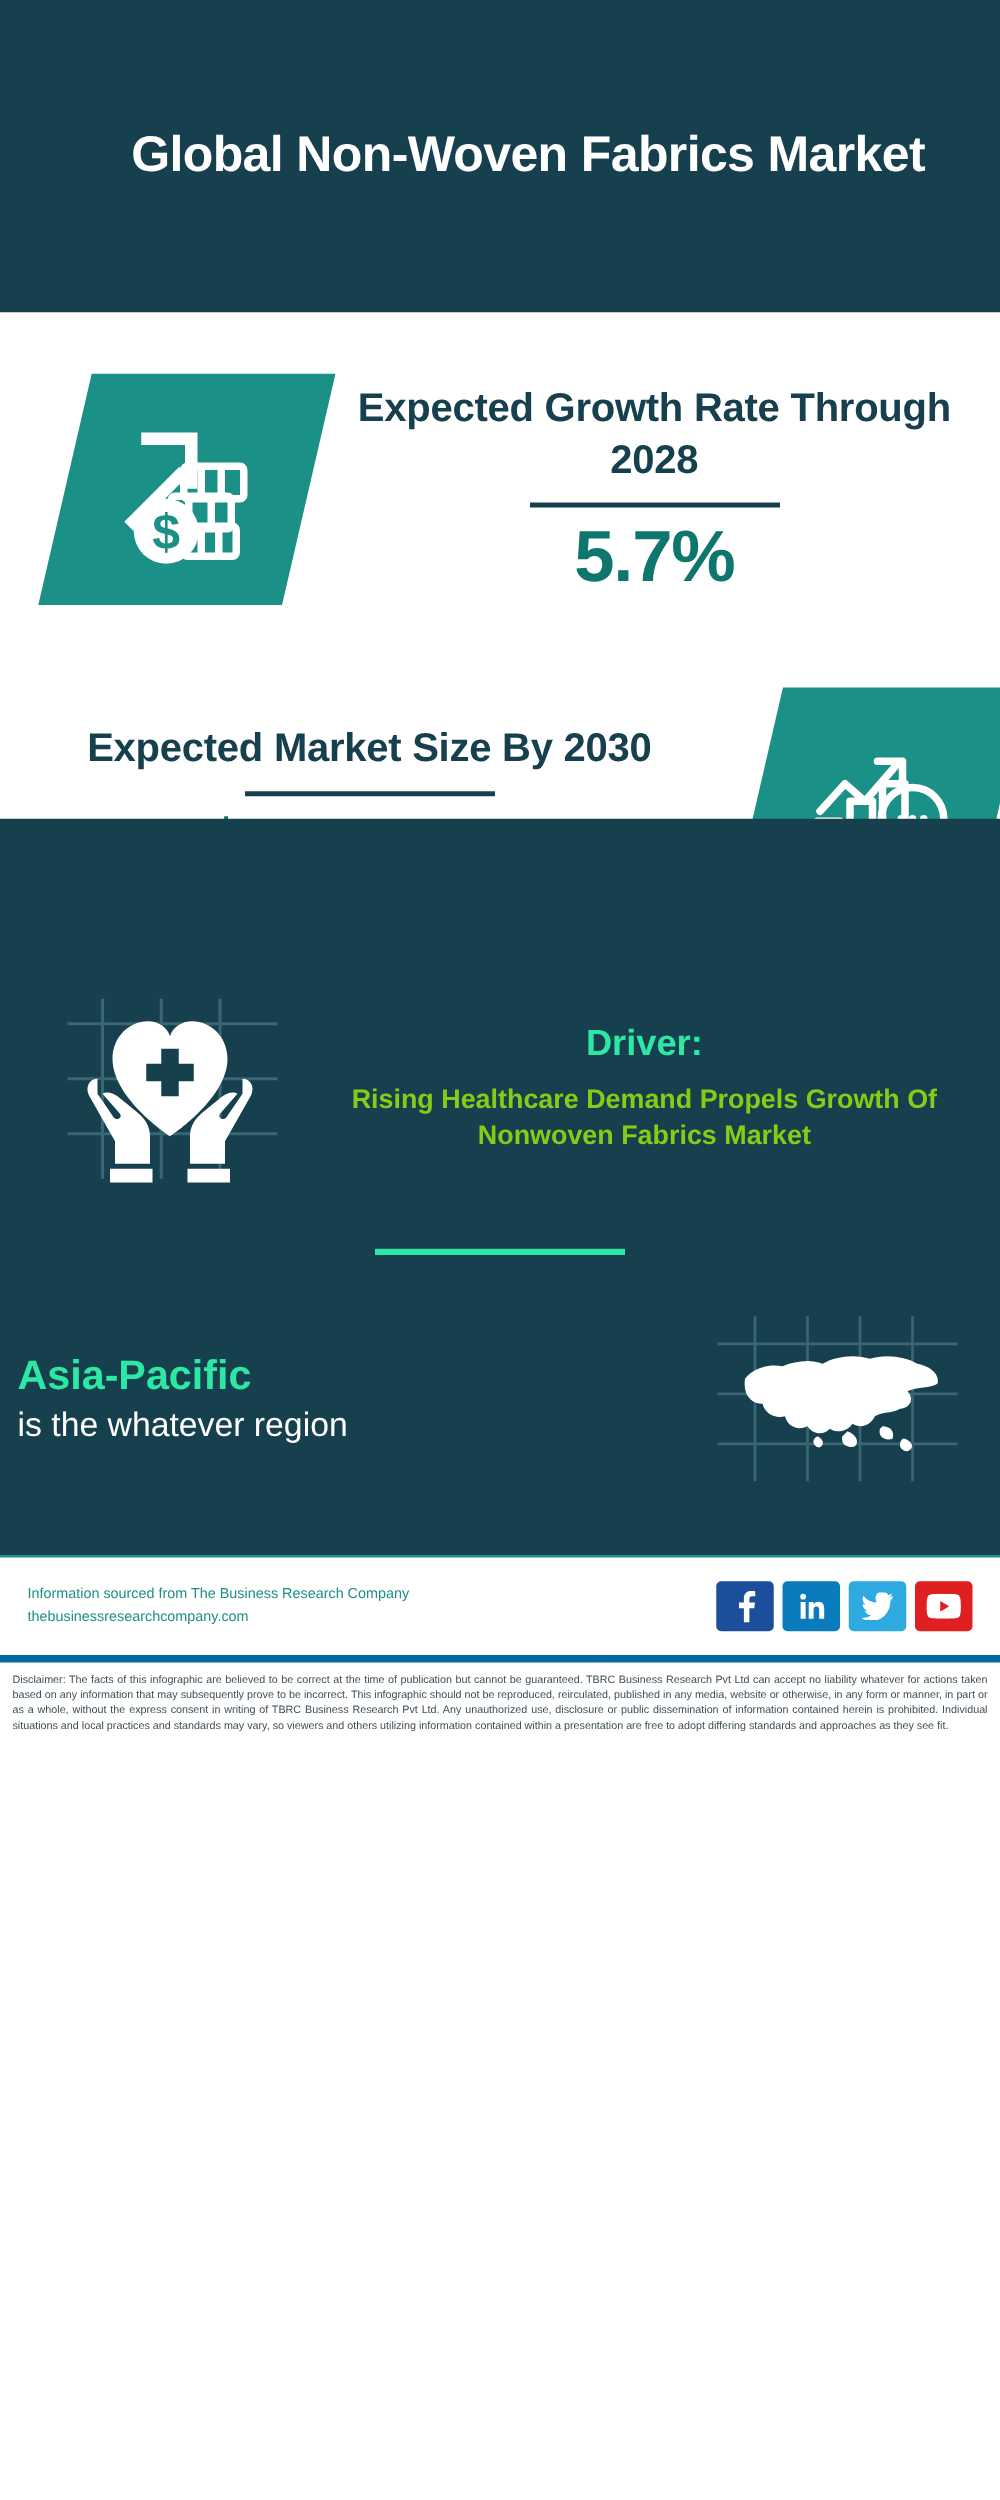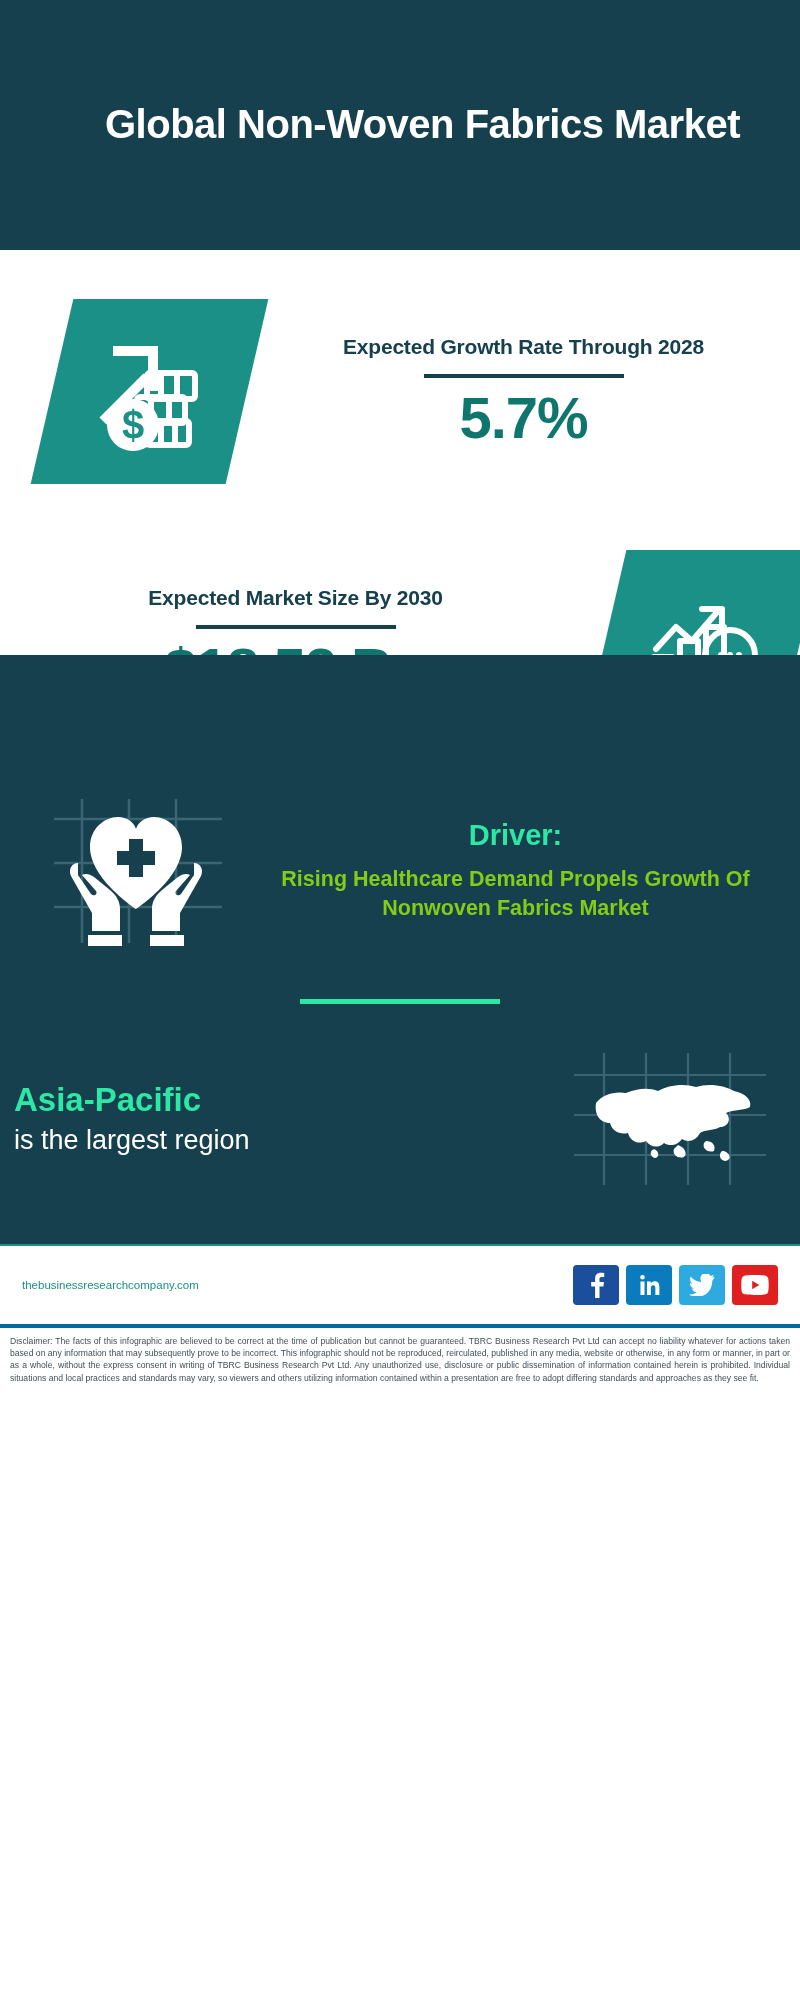--- a/index.html
+++ b/index.html
@@ -56,21 +56,21 @@
   .para .glyph {
     position:absolute; inset:0;
     display:flex; align-items:center; justify-content:center;
   }
   .para.left { margin-left:52px; }
   .para.right { margin-left:14px; }
 
   .stat-text { flex:1 1 auto; text-align:center; }
   .stat-label {
     color:#17404e;
-    font-size:21px;
+    font-size:32px;
     font-weight:bold;
     line-height:1.28;
     letter-spacing:-0.2px;
   }
   .stat-rule {
     width:200px; height:4px;
     background:#17404e;
     margin:14px auto 10px auto;
   }
   .stat-value {
@@ -175,21 +175,21 @@
   }
   .fb { background:#1b4f9c; }
   .li { background:#0a7bbd; }
   .tw { background:#2eaae0; }
   .yt { background:#e02020; }
   .social svg { display:block; }
 
   
   .disclaimer {
     width:800px;
-    border-top:4px solid #0369a1;
+    border-top:6px solid #0369a1;
     padding:7px 10px 8px 10px;
     background:#ffffff;
   }
   .disclaimer p {
     color:#3f4f57;
     font-size:8.6px;
     line-height:1.42;
     text-align:justify;
   }
 </style>
@@ -302,21 +302,21 @@
       <div class="driver-heading">Driver:</div>
       <div class="driver-body">Rising Healthcare Demand Propels Growth Of Nonwoven Fabrics Market</div>
     </div>
   </div>
 
   <div class="mid-rule"></div>
 
   <div class="region-row">
     <div class="region-text">
       <div class="region-name">Asia-Pacific</div>
-      <div class="region-sub">is the largest region</div>
+      <div class="region-sub">is the whatever region</div>
     </div>
     <div class="region-icon">
       <svg width="210" height="140" viewBox="0 0 210 140">
         <g stroke="#3a6573" stroke-width="2.2" fill="none">
           <line x1="38" y1="4" x2="38" y2="136"></line>
           <line x1="80" y1="4" x2="80" y2="136"></line>
           <line x1="122" y1="4" x2="122" y2="136"></line>
           <line x1="164" y1="4" x2="164" y2="136"></line>
           <line x1="8" y1="26" x2="200" y2="26"></line>
           <line x1="8" y1="66" x2="200" y2="66"></line>
@@ -327,20 +327,21 @@
         <path fill="#ffffff" d="M140 92 C146 92 150 96 148 102 C142 104 136 100 138 94 Z"></path>
         <path fill="#ffffff" d="M158 102 C164 104 166 110 160 112 C154 112 152 106 156 102 Z"></path>
         <path fill="#ffffff" d="M88 100 C93 102 94 108 89 109 C84 108 83 102 88 100 Z"></path>
       </svg>
     </div>
   </div>
 </div>
 
 <div class="source-bar">
   <div class="source-text">
+    <div class="source-line">Information sourced from The Business Research Company</div>
     <div class="source-line">thebusinessresearchcompany.com</div>
   </div>
   <div class="socials">
     <div class="social fb">
       <svg width="22" height="26" viewBox="0 0 22 26">
           <path fill="#fff" d="M14.5 26V14.5h3.9l.6-4.5h-4.5V7.1c0-1.3.4-2.2 2.3-2.2h2.4V.9C18.8.8 17.4.7 15.8.7c-3.4 0-5.7 2.1-5.7 5.9V10H6.2v4.5h3.9V26z"></path>
         </svg>
     </div>
     <div class="social li">
       <svg width="24" height="24" viewBox="0 0 24 24">

